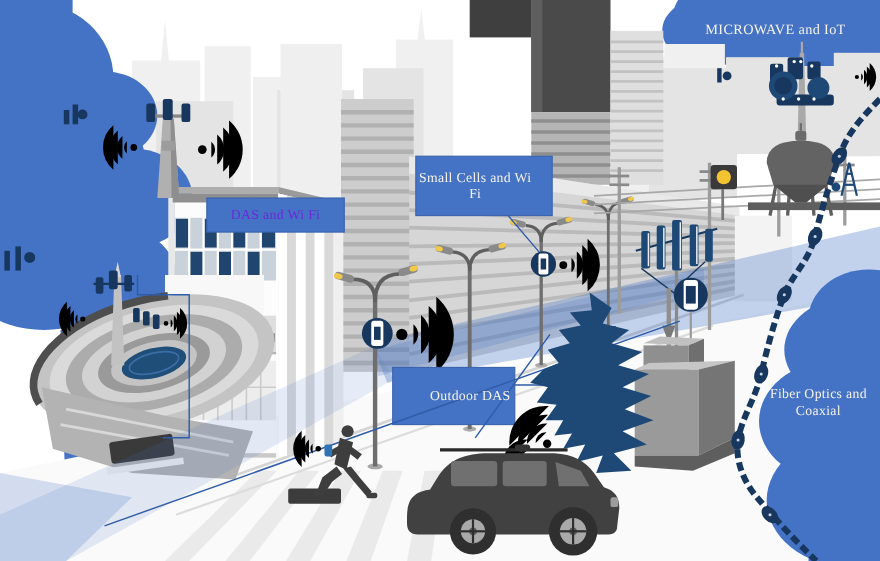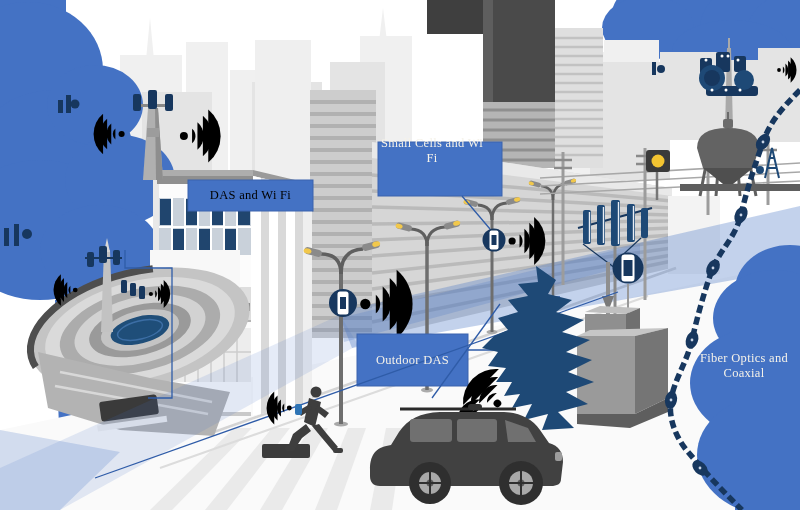--- a/index.html
+++ b/index.html
@@ -3,21 +3,21 @@
 <meta charset="utf-8">
 <style>
   html,body{margin:0;padding:0;background:#fff;}
   .stage{position:relative;width:800px;height:510px;overflow:hidden;background:#ffffff;
          font-family:"Liberation Serif",serif;}
   .stage svg{position:absolute;left:0;top:0;}
   .lbl{position:absolute;display:flex;align-items:center;justify-content:center;
        text-align:center;pointer-events:none;white-space:pre-wrap;line-height:1.2;
        letter-spacing:.3px;z-index:5;}
   .lbl.light{color:#F5F2E9;}
-  .lbl.dark{color:#000000;}
+  .lbl.dark{color:#6d28d9;}
 </style>
 </head>
 <body>
 
 <div class="stage">
 <svg width="800" height="510" viewBox="0 0 800 510">
   <defs>
     <g id="wifi">
       <circle cx="-2" cy="0" r="3.8"></circle>
       <path d="M5.8,-6.9 A9,9 0 0 1 5.8,6.9"></path>
@@ -537,16 +537,17 @@
         <circle cx="713" cy="268" r="1.4"></circle>
             <circle cx="692" cy="340" r="1.4"></circle>
         <circle cx="671" cy="400" r="1.4"></circle>
             <circle cx="700" cy="468" r="1.4"></circle>
       </g>
     </g>
   </g>
 </svg>
 
 <div class="lbl dark" style="left:188px;top:180px;width:125px;height:31px;font-size:12.5px;">DAS and Wi Fi</div>
-<div class="lbl light" style="left:378px;top:124px;width:108px;height:54px;font-size:12.5px;">Small Cells and Wi Fi</div>
-<div class="lbl light" style="left:357px;top:334px;width:111px;height:52px;font-size:12.5px;">Outdoor DAS</div>
+<div class="lbl light" style="left:378px;top:142px;width:108px;height:54px;font-size:12.5px;">Small Cells and Wi Fi</div>
+<div class="lbl light" style="left:630px;top:14px;width:150px;height:26px;font-size:13px;">MICROWAVE and IoT</div>
+<div class="lbl light" style="left:357px;top:334px;width:111px;height:52px;font-size:12.5px;padding-left:15px;">Outdoor DAS</div>
 <div class="lbl light" style="left:686px;top:344px;width:116px;height:44px;font-size:12.5px;">Fiber Optics and Coaxial</div>
 </div>
 
 </body></html>

